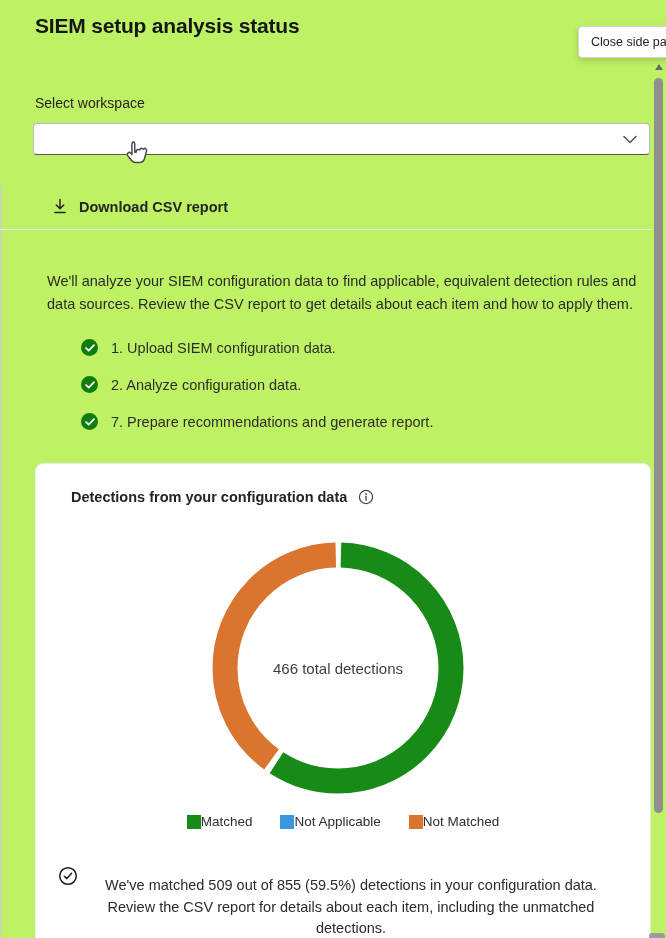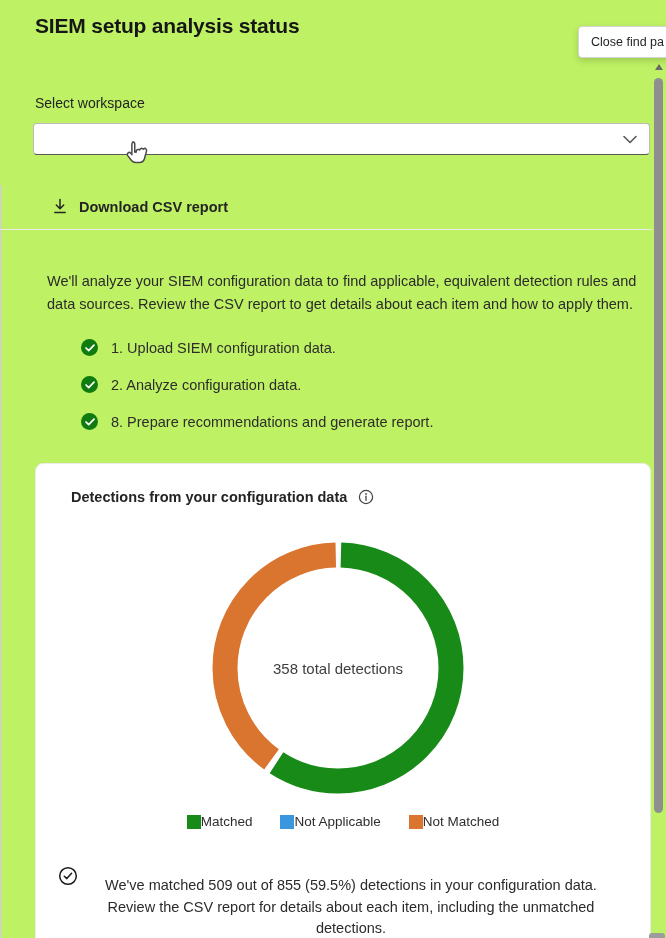--- a/index.html
+++ b/index.html
@@ -61,21 +61,21 @@
   .sb-bottom-fragment{position:absolute;right:1px;bottom:0;width:16px;height:5px;border-radius:3px 3px 0 0;background:#9c9c9c;}
 </style>
 </head>
 <body>
 
 <div class="panel">
 
   <h1 class="page-title">SIEM setup analysis status</h1>
 
   <div class="close-tooltip">
-    <span>Close find pa</span>
+    <span>Close side pa</span>
   </div>
 
   <div class="left-edge"></div>
 
   <div class="ws-label">Select workspace</div>
 
   <div class="ws-dropdown">
     <span class="ws-value"></span>
     <svg class="chevron-svg" width="14" height="9" viewBox="0 0 14 9">
       <path d="M1 1.5 L7 7.5 L13 1.5" fill="none" stroke="#5a5856" stroke-width="1.6" stroke-linecap="round" stroke-linejoin="round"></path>
@@ -113,41 +113,41 @@
         </svg>
     </span>
     <span class="step-label">2. Analyze configuration data.</span>
   </div>
   <div class="step" style="top:413px">
     <span class="step-check">
       <svg width="10" height="8" viewBox="0 0 10 8">
           <path d="M1 4 L3.7 6.7 L9 1.2" fill="none" stroke="#fff" stroke-width="1.7" stroke-linecap="round" stroke-linejoin="round"></path>
         </svg>
     </span>
-    <span class="step-label">8. Prepare recommendations and generate report.</span>
+    <span class="step-label">7. Prepare recommendations and generate report.</span>
   </div>
 
   <div class="card">
     <div class="card-head">
       <span class="card-title">Detections from your configuration data</span>
       <svg class="info-svg" width="16" height="16" viewBox="0 0 16 16">
         <circle cx="8" cy="8" r="6.6" fill="none" stroke="#424242" stroke-width="1.2"></circle>
         <circle cx="8" cy="4.9" r="0.9" fill="#424242"></circle>
         <path d="M8 7.2 V11.3" stroke="#424242" stroke-width="1.3" stroke-linecap="round"></path>
       </svg>
     </div>
 
     <div class="donut-wrap">
       <svg id="donut" width="270" height="270" viewBox="0 0 270 270">
         <g class="segs" transform="rotate(-90 135 135)">
             <circle cx="135" cy="135" r="113" fill="none" stroke="#188A18" stroke-width="25" stroke-dasharray="416.6783266819278 293.32161302936544" stroke-dashoffset="-3"></circle>
             <circle cx="135" cy="135" r="113" fill="none" stroke="#D9752E" stroke-width="25" stroke-dasharray="281.32161302936544 428.6783266819278" stroke-dashoffset="-425.6783266819278"></circle>
           </g>
       </svg>
-      <div class="donut-center">358 total detections</div>
+      <div class="donut-center">466 total detections</div>
     </div>
 
     <div class="legend">
       <div class="legend-item">
         <span class="swatch" style="background: rgb(24, 138, 24);"></span>
         <span class="legend-label">Matched</span>
       </div>
       <div class="legend-item">
         <span class="swatch" style="background: rgb(58, 150, 221);"></span>
         <span class="legend-label">Not Applicable</span>

